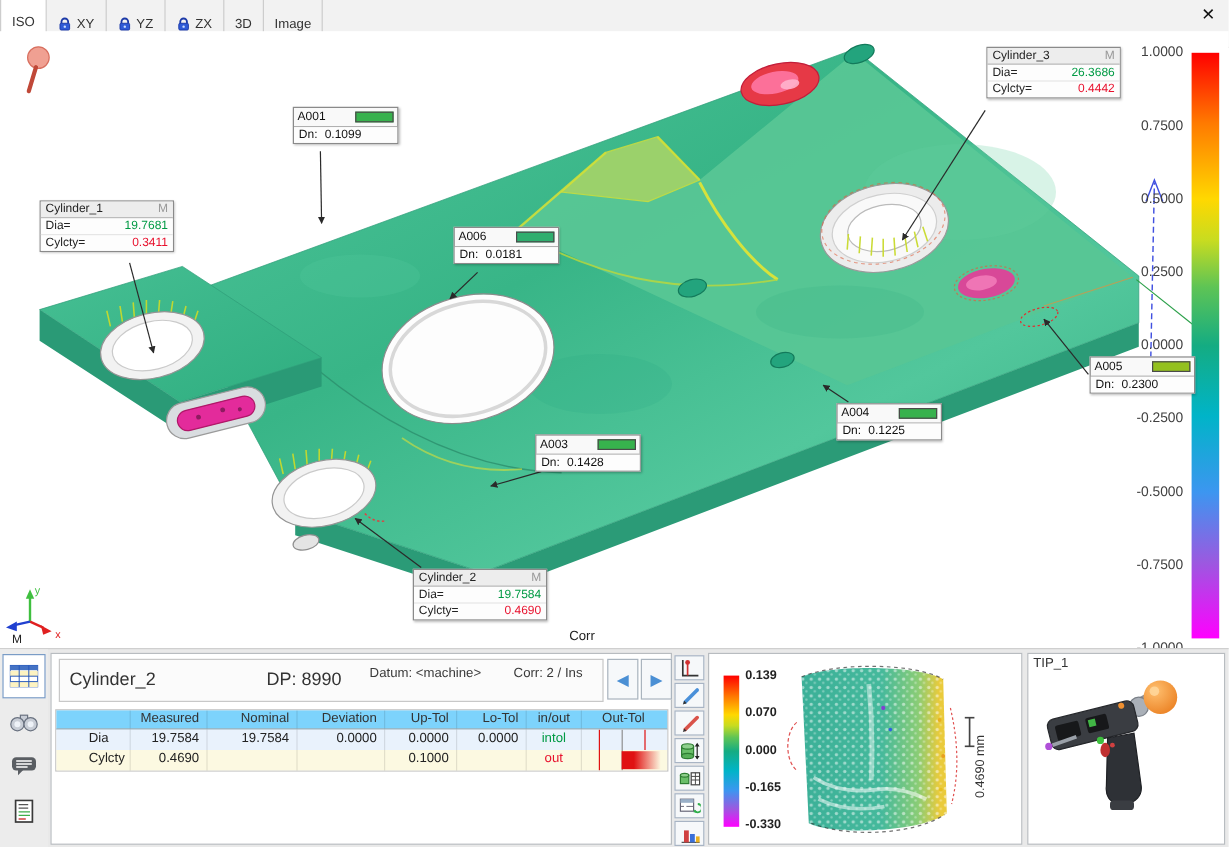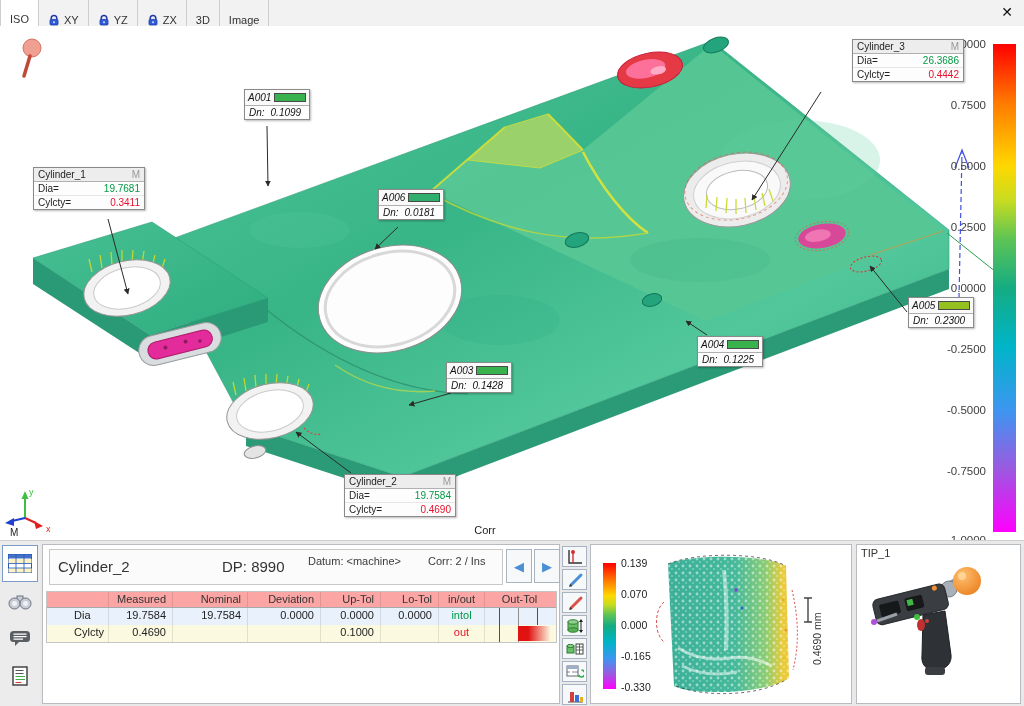--- a/index.html
+++ b/index.html
@@ -28,21 +28,21 @@
       #14ac82 50%, #00b4c8 62%, #3c96f0 75%, #9b59e0 87%, #ff00ff 100%); }
   .cbar-lab { position:absolute; width:66px; text-align:right; font-size:11.5px; color:#404040; }
 
   .part-name-label { position:absolute; left:430px; top:498px; width:110px; text-align:center;
     font-size:11px; color:#222; }
 
   
   .callout { position:absolute; background:#f9f9f9; border:1px solid #8a8a8a;
     box-shadow:1px 1px 2px rgba(0,0,0,.28); font-size:10px; z-index:5; }
   .callout.cyl { width:112px; }
-  .callout.ann { width:66px;font-style:italic; }
+  .callout.ann { width:88px; }
   .c-head { display:flex; justify-content:space-between; align-items:center; padding:1px 4px;
     background:#ededed; border-bottom:1px solid #b0b0b0; color:#222; }
   .c-flag { color:#999; }
   .c-row { display:flex; justify-content:space-between; padding:1px 4px; background:#fdfdfd; color:#222; }
   .c-row + .c-row { border-top:1px solid #e6e6e6; }
   .val-good { color:var(--good); }
   .val-bad  { color:var(--bad); }
   .c-head2 { display:flex; align-items:center; padding:2px 3px; border-bottom:1px solid #b0b0b0; color:#111; }
   .c-bar { width:32px; height:9px; border:1px solid #4a4a4a; margin-left:auto; }
   .c-row2 { display:flex; gap:6px; padding:1px 4px; color:#111; background:#fdfdfd; }
@@ -63,21 +63,21 @@
   .res-dp { position:absolute; left:172px; top:8px; font-size:15px; color:#333; }
   .res-datum { position:absolute; left:258px; top:5px; font-size:11px; color:#3a3a3a; }
   .res-corr { position:absolute; left:378px; top:5px; font-size:11px; color:#3a3a3a; }
   .nav-btn { position:absolute; top:4px; width:26px; height:34px; background:#f6f8fa;
     border:1px solid #aab4be; color:var(--accent); font-size:13px; text-align:center; line-height:34px; }
   .nav-prev { left:463px; } .nav-next { left:491px; }
 
   .mtable { position:absolute; left:3px; top:46px; width:511px; border:1px solid #c4c4c4;
     font-size:11px; color:#222; }
   .trow { display:grid; grid-template-columns:62px 64px 75px 73px 60px 58px 46px 69px; height:17px; }
-  .trow.thead { background:#fca5a5; border-bottom:1px solid #a8a8a8; height:16px; color:#333; }
+  .trow.thead { background:#7dd3fc; border-bottom:1px solid #a8a8a8; height:16px; color:#333; }
   .tcell { padding:1px 6px 0 2px; text-align:right; border-right:1px solid rgba(0,0,0,.10);
     white-space:nowrap; overflow:hidden; }
   .tcell.name { text-align:left; padding-left:4px;margin-left:23px; }
   .tcell.ctr { text-align:center; padding-right:2px; }
   .row-dia { background:#e9f2fc; }
   .row-cyl { background:#fcf9e1; }
   .outtol-cell { position:relative; border-right:none; }
   .ot-line { position:absolute; top:0; bottom:0; width:1px; }
   .ot-red { background:#e01212; } .ot-gray { background:#8f8f8f; }
   .ot-bar { position:absolute; left:33px; right:2px; top:1px; bottom:1px;
@@ -86,21 +86,21 @@
   .strip { position:absolute; left:562px; top:3px; width:26px; height:160px; }
   .strip-btn { position:absolute; left:0; width:25px; height:21px; background:#f6f8fa;
     border:1px solid #a8b4c4; display:flex; align-items:center; justify-content:center; }
 
   .gauge { position:absolute; left:590px; top:3px; width:262px; height:160px; background:#fff;
     border:1px solid #b8bcc0; }
   .minibar { position:absolute; left:12px; top:18px; width:13px; height:126px;
     background:linear-gradient(to bottom,
       #ff0000 0%, #ff7a00 14%, #ffd800 26%, #c8dc20 33%, #5ec455 41%,
       #14ac82 50%, #00b4c8 63%, #3c96f0 76%, #9b59e0 88%, #ff00ff 100%); }
-  .mini-lab { position:absolute; left:30px; width:46px; font-size:10.5px; color:#222; }
+  .mini-lab { position:absolute; left:30px; width:46px; font-size:10.5px; color:#222;font-weight:bold; }
   .dim-label { position:absolute; left:220px; top:44px; height:100px; width:14px;
     writing-mode:vertical-rl; transform:rotate(180deg); font-size:10.5px; color:#333; text-align:center; }
 
   .tip { position:absolute; left:856px; top:3px; width:165px; height:160px; background:#fff;
     border:1px solid #b8bcc0; }
   .tip-title { position:absolute; left:4px; top:2px; font-size:11px; color:#333;text-align:right; }
   .tip-icons { position:absolute; right:0; top:0; width:32px; height:158px; background:#f4f4f4; }
   .tip-off { position:absolute; left:0; top:68px; width:32px; text-align:center; font-size:14px;
     color:#9a9a9a; letter-spacing:.5px; }
 </style>
@@ -292,21 +292,21 @@
     <div class="c-row">
         <span>Dia=</span>
         <span class="val-good">19.7681</span>
       </div>
     <div class="c-row">
         <span>Cylcty=</span>
         <span class="val-bad">0.3411</span>
       </div>
   </div>
 
-  <div class="callout cyl" style="left:852px; top:13px">
+  <div class="callout cyl" style="left:822px; top:13px">
     <div class="c-head">
         <span>Cylinder_3</span>
         <span class="c-flag">M</span>
       </div>
     <div class="c-row">
         <span>Dia=</span>
         <span class="val-good">26.3686</span>
       </div>
     <div class="c-row">
         <span>Cylcty=</span>

